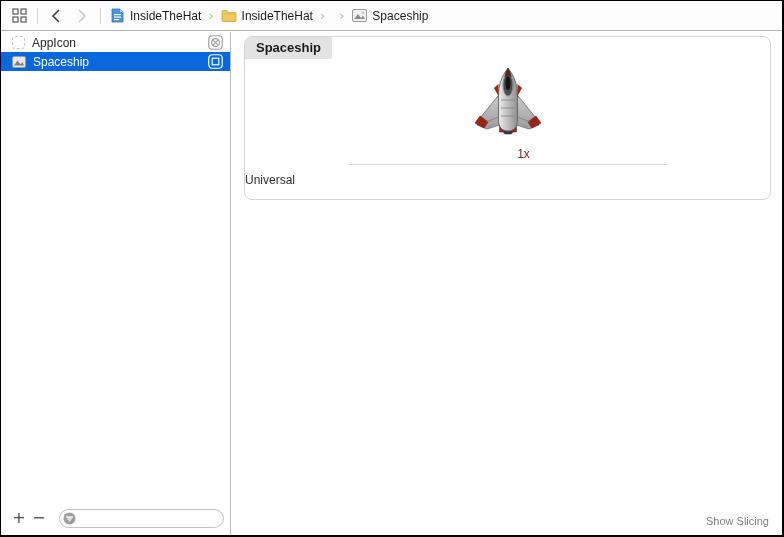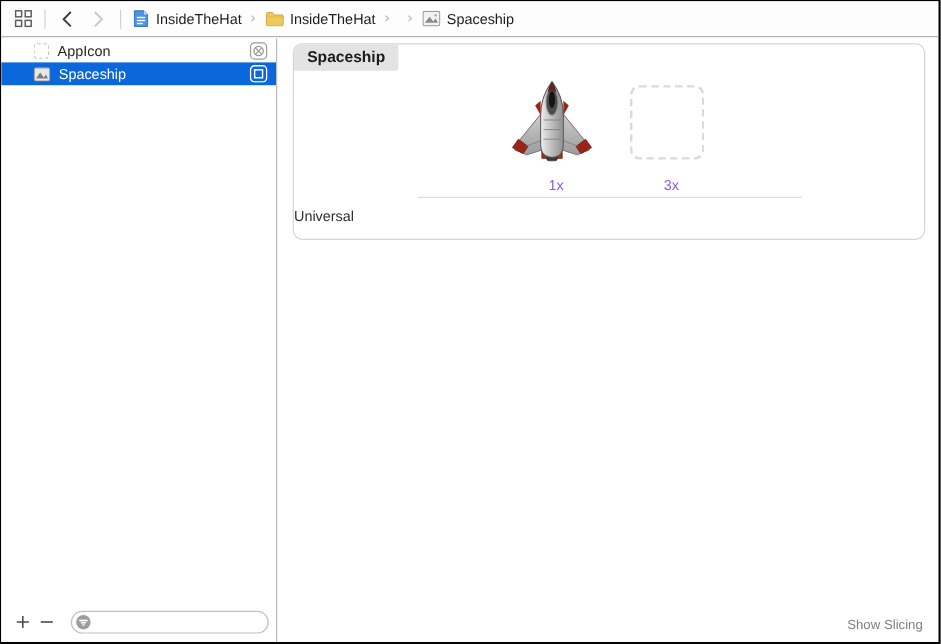--- a/index.html
+++ b/index.html
@@ -24,21 +24,21 @@
   .crumb { display:flex; align-items:center; gap:5px; white-space:nowrap; }
   .crumb-sep { color:#b6b6b6; font-size:13px; margin:0 7px; font-family:"DejaVu Sans",sans-serif; }
   .icon16 { display:inline-flex; width:16px; height:16px; align-items:center; justify-content:center; }
 
   
   .sidebar {
     position:absolute; top:31px; left:0; width:230px; bottom:0;
     background:#fff; border-right:1px solid #bcbcbc;
   }
   .side-row {
-    height:19px; display:flex; align-items:center; padding-left:27px;
+    height:19px; display:flex; align-items:center; padding-left:11px;
     font-size:12px; color:#262626; gap:7px;
   }
   .side-row.selected { background:#0a67dc; color:#fff; }
   .side-row .badge { margin-left:auto; margin-right:7px; display:flex; align-items:center; }
   .dashed-thumb {
     width:13px; height:13px; border:1px dashed #c6c6c6; border-radius:3px; background:#fff;
   }
   .sidebar-footer {
     position:absolute; bottom:0; left:0; right:0; height:30px;
     display:flex; align-items:center; padding:0 6px 4px 8px;
@@ -72,22 +72,22 @@
     position:absolute; top:34px; left:0; right:0;
     display:flex; justify-content:center; gap:34px;
   }
   .slot { width:62px; height:62px; position:relative; }
   .well-empty {
     width:62px; height:62px; border:2px dashed #dadada; border-radius:8px; background:#fff;
   }
   .well-filled { width:62px; height:62px; position:relative; }
   .well-filled svg { position:absolute; left:-5px; top:-5px; }
   .scale-label {
-    position:absolute; top:76px; left:4px; width:100%; text-align:center;
-    font-size:12px; color:#8b5cf6;
+    position:absolute; top:76px; left:16px; width:100%; text-align:center;
+    font-size:12px; color:#7f1d1d;
   }
   .idiom-rule {
     position:absolute; top:127px; left:50%; transform:translateX(-50%);
     width:320px; height:1px; background:#dcdcdc;
   }
   .idiom-label {
     position:absolute; top:136px; left:0; right:0; 
     font-size:12px; color:#2e2e2e;
   }
   .show-slicing {
@@ -257,24 +257,20 @@
 
               <path d="M36 2 C34 5 32.8 8 32.5 11 L36 9 L39.5 11 C39.2 8 38 5 36 2 Z" fill="#5a2420"></path>
 
               <path d="M29 34 h14 M29 42 h14 M29 50 h14" stroke="#7d7d7d" stroke-width="0.7" fill="none"></path>
             </svg>
           </div>
           <div class="scale-label">1x</div>
         </div>
 
 
-        <div class="slot">
-          <div class="well-empty"></div>
-          <div class="scale-label">3x</div>
-        </div>
       </div>
 
       <div class="idiom-rule"></div>
       <div class="idiom-label">Universal</div>
     </div>
 
     <div class="show-slicing">Show Slicing</div>
   </div>
 
 </div>

